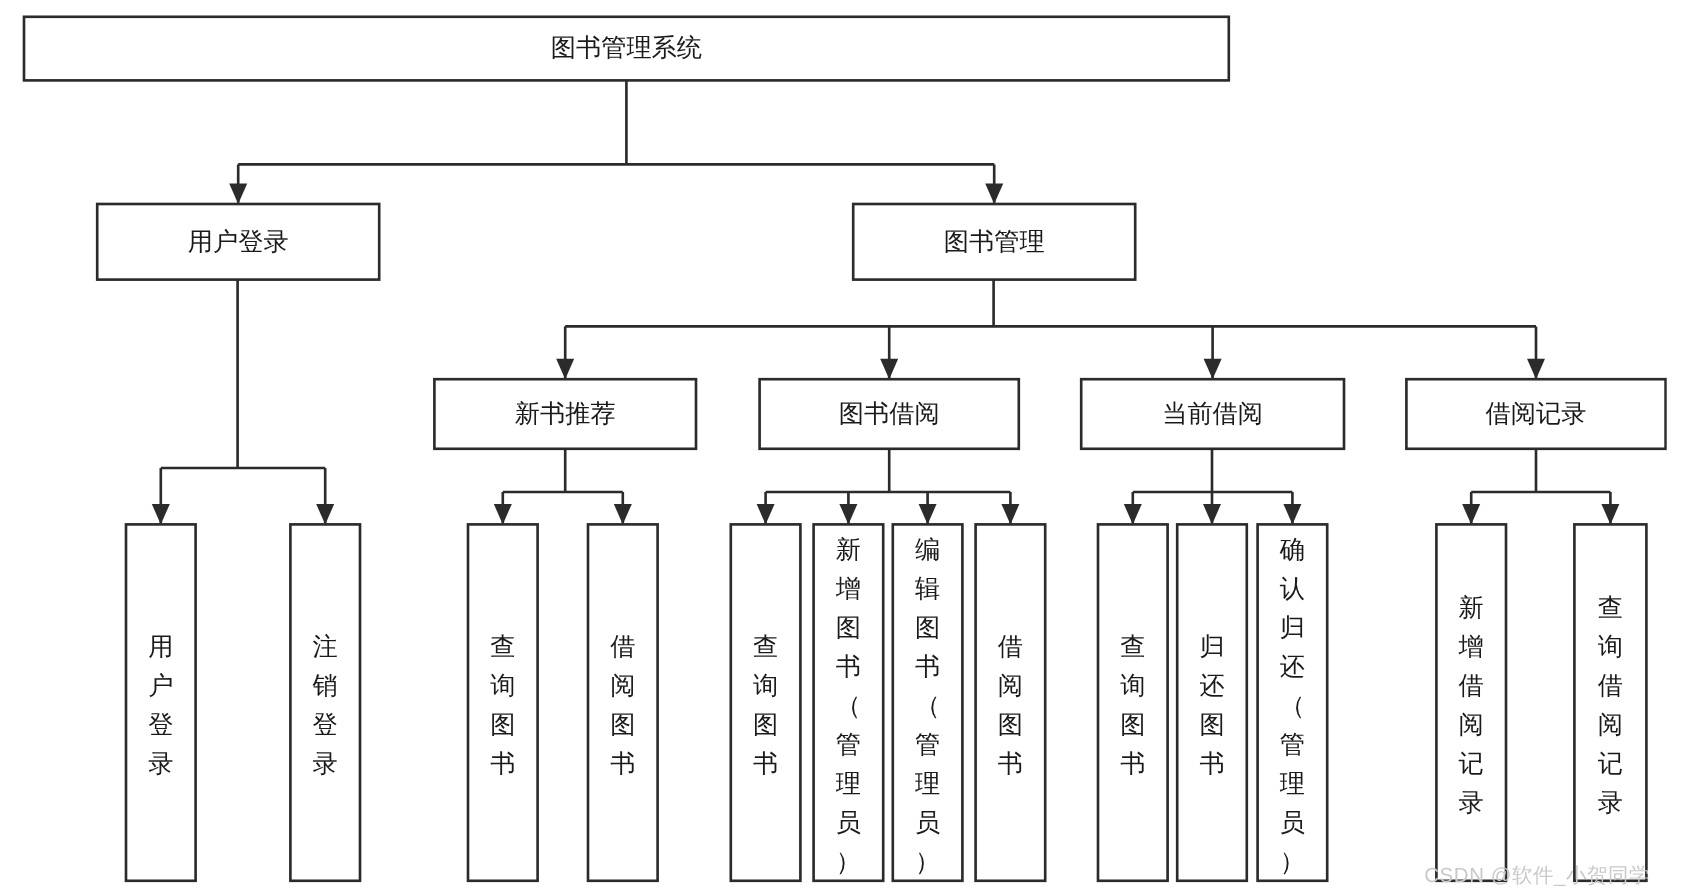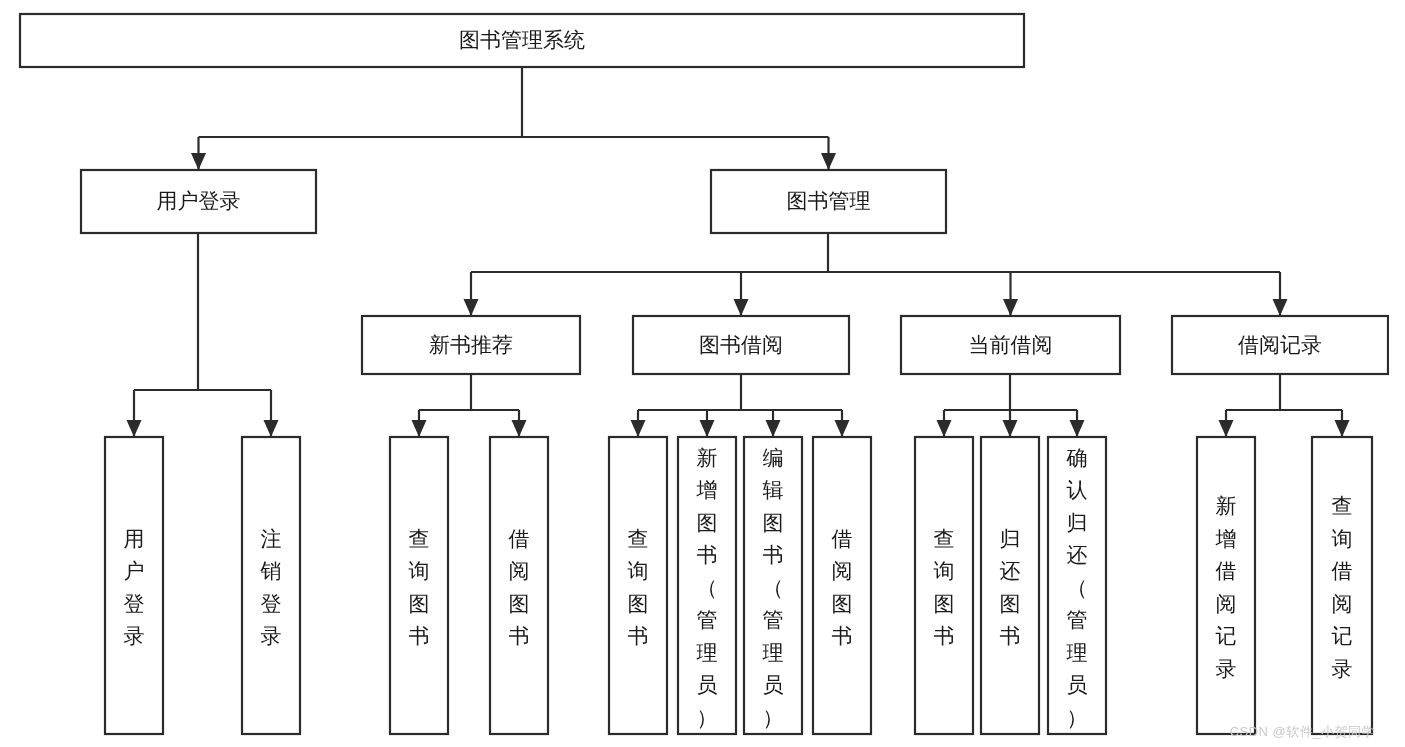--- a/index.html
+++ b/index.html
@@ -47,21 +47,21 @@
   }
   .arrow-head {
     fill: #2b2b2b;
     stroke: none;
   }
   .watermark {
     position: absolute;
     right: 14px;
     bottom: 6px;
     color: #c9c9c9;
-    font-size: 13px;
+    font-size: 17px;
     font-family: "Liberation Sans", "DejaVu Sans", sans-serif;
     white-space: nowrap;
     letter-spacing: 0.5px;
   }
 </style>
 </head>
 <body>
 
 <div id="canvas">
   <svg id="diagram" viewBox="0 0 1405 747">

